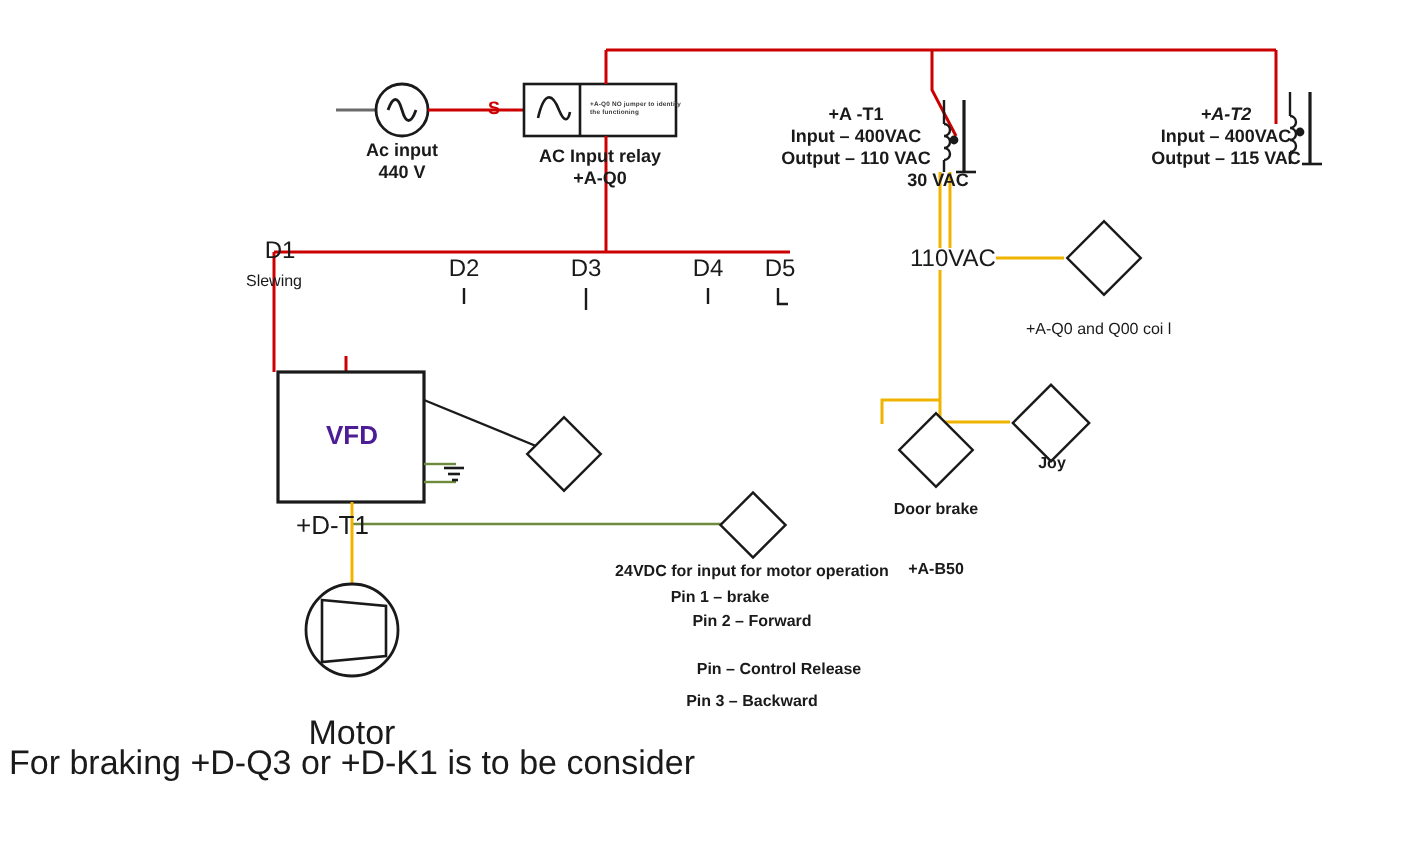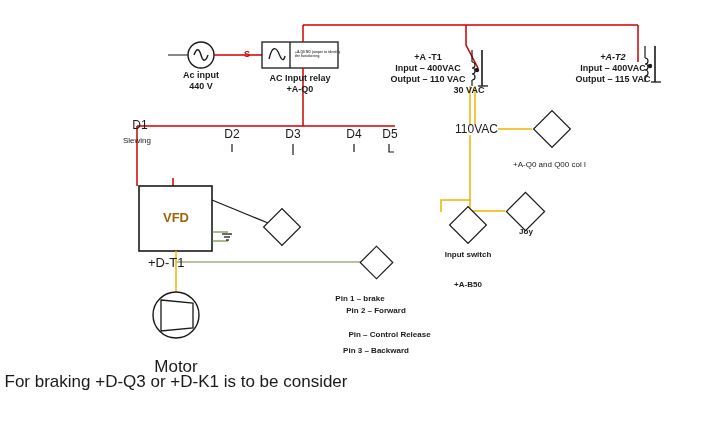--- a/index.html
+++ b/index.html
@@ -165,27 +165,28 @@
 
   <div class="lbl f8" style="left:513px; top:148px;margin-top:12px;">+A-Q0 and Q00 coi l</div>
 
   <div class="lbl f12 ctr" style="left:140px; top:118px;">D1</div>
   <div class="lbl f8 ctr" style="left:137px; top:136px;">Slewing</div>
   <div class="lbl f12 ctr" style="left:232px; top:127px;">D2</div>
   <div class="lbl f12 ctr" style="left:293px; top:127px;">D3</div>
   <div class="lbl f12 ctr" style="left:354px; top:127px;">D4</div>
   <div class="lbl f12 ctr" style="left:390px; top:127px;">D5</div>
 
-  <div class="lbl f13 ctr bold" style="left:176px; top:210px; color:#a16207;">VFD</div>
+  <div class="lbl f13 ctr bold" style="left:176px; top:210px; color:#4c1d95;">VFD</div>
   <div class="lbl f13" style="left:148px; top:255px;">+D-T1</div>
 
   <div class="lbl f8 ctr bold" style="left:468px; top:240px;margin-top:40px;">+A-B50</div>
-  <div class="lbl f8 ctr bold" style="left:468px; top:250px;">Input switch</div>
+  <div class="lbl f8 ctr bold" style="left:468px; top:250px;">Door brake</div>
   <div class="lbl f8 ctr bold" style="left:526px; top:227px;">Joy</div>
 
+  <div class="lbl f8 ctr bold" style="left:376px; top:281px;">24VDC for input for  motor operation</div>
   <div class="lbl f8 ctr bold" style="left:360px; top:294px;">Pin 1 – brake</div>
   <div class="lbl f8 ctr bold" style="left:376px; top:306px;">Pin 2 – Forward</div>
   <div class="lbl f8 ctr bold" style="left:376px; top:318px;margin-top:28px;">Pin 3 – Backward</div>
   <div class="lbl f8 ctr bold" style="left:376px; top:330px;padding-left:27px;">Pin – Control Release</div>
 
   <div class="lbl f11 ctr" style="left:176px; top:357px;">Motor</div>
   <div class="lbl f11 ctr" style="left:176px; top:372px;">For braking +D-Q3 or +D-K1 is to be consider</div>
 
 </div>
 

